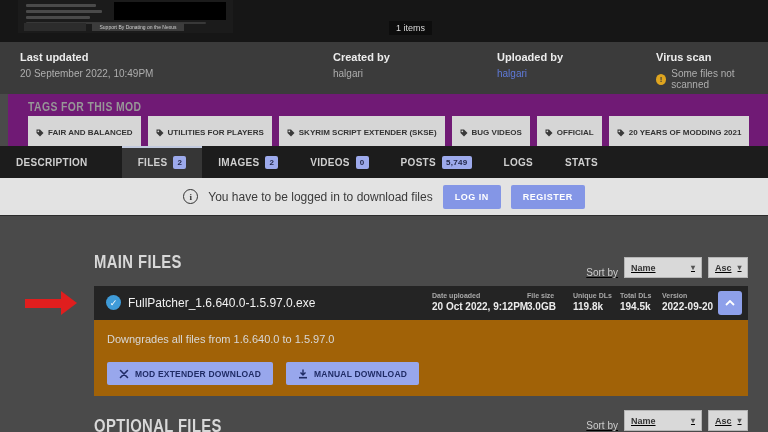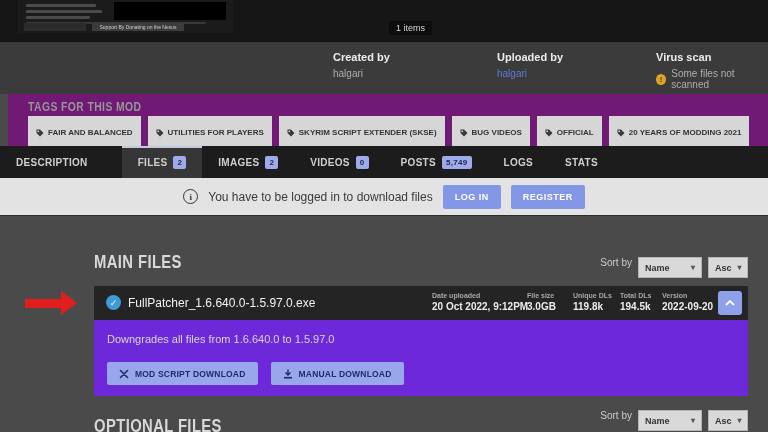--- a/index.html
+++ b/index.html
@@ -50,39 +50,39 @@
   .info-icon { width:15px; height:15px; border-radius:50%; border:1.5px solid #333; color:#333;
                font-size:9px; font-weight:bold; font-family:"Liberation Serif",serif;
                display:flex; align-items:center; justify-content:center; }
   .notice-text { font-size:12px; color:#3a3a3a; }
   .notice-btn { background:#8496e6; color:#fff; font-size:9px; font-weight:bold; letter-spacing:.5px;
                 padding:7px 12px; border-radius:2px; border:none; cursor:pointer; font-family:inherit; }
 
   
   .section-title { position:absolute; font-size:19px; font-weight:bold; color:#d8d8d8; letter-spacing:.5px;
                    transform:scaleX(.78); transform-origin:left center; white-space:nowrap; }
-  .sort-group { position:absolute; display:flex; align-items:flex-start; gap:6px; }
+  .sort-group { position:absolute; display:flex; align-items:flex-end; gap:6px;text-decoration:underline; }
   .sort-label { font-size:10px; color:#cccccc; }
   .select { height:21px; background:#d9d9d9; border:1px solid #b5b5b5; display:flex; align-items:center;
             justify-content:space-between; font-size:9px; font-weight:bold; color:#333; padding:0 6px; cursor:pointer; }
   .select .caret { font-size:8px; color:#555; margin-left:6px; }
-  .select-field { width:64px; }
+  .select-field { width:78px; }
   .select-dir { width:40px; }
 
   .file-row { position:absolute; left:94px; top:286px; width:654px; height:34px; background:#242424; cursor:pointer; }
   .check-icon { position:absolute; left:12px; top:9px; width:15px; height:15px; border-radius:50%;
                 background:#3f9bd8; color:#fff; font-size:9px; display:flex; align-items:center; justify-content:center; }
   .file-name { position:absolute; left:34px; top:10px; font-size:12px; font-weight:normal; color:#f2f2f2; }
   .file-col { position:absolute; top:6px; }
   .file-col-label { font-size:7px; font-weight:bold; color:#a8a8a8; margin-bottom:2px; }
   .file-col-value { font-size:10px; font-weight:bold; color:#ececec; }
   .collapse-btn { position:absolute; right:6px; top:5px; width:24px; height:24px; background:#8ea0ea;
                   border-radius:3px; border:none; cursor:pointer; display:flex; align-items:center; justify-content:center; }
 
-  .file-panel { position:absolute; left:94px; top:320px; width:654px; height:76px; background:#6d28d9; }
+  .file-panel { position:absolute; left:94px; top:320px; width:654px; height:76px; background:#a16207; }
   .file-desc { position:absolute; left:13px; top:13px; font-size:11px; color:#d8d8d8; }
   .dl-row { position:absolute; left:13px; top:42px; display:flex; gap:13px; }
   .dl-btn { height:23px; background:#98a7ec; color:#202c66; font-size:8.5px; font-weight:bold; letter-spacing:.2px;
             padding:0 12px; border:none; border-radius:2px; display:flex; align-items:center; gap:6px;
             cursor:pointer; font-family:inherit; }
 
   
   .arrow-annot { position:absolute; left:25px; top:291px; width:52px; height:24px; }
   .arrow-shaft { position:absolute; left:0; top:8px; width:36px; height:9px; background:#e01e1e; }
   .arrow-head { position:absolute; left:36px; top:0; width:0; height:0;
@@ -100,20 +100,24 @@
       <div class="thumb-bar" style="left:8px;top:16px;width:64px;"></div>
       <div class="thumb-black"></div>
       <div class="thumb-bar" style="left:8px;top:22px;width:180px;background:#383838;height:2px;"></div>
       <div class="thumb-btn1"></div>
       <div class="thumb-btn2">Support By Donating on the Nexus</div>
     </div>
     <div class="items-chip">1 items</div>
   </div>
 
   <div class="meta-band">
+    <div class="meta-col" style="left:20px;">
+      <div class="meta-label">Last updated</div>
+      <div class="meta-value">20 September 2022, 10:49PM</div>
+    </div>
     <div class="meta-col" style="left:333px;">
       <div class="meta-label">Created by</div>
       <div class="meta-value">halgari</div>
     </div>
     <div class="meta-col" style="left:497px;">
       <div class="meta-label">Uploaded by</div>
       <div class="meta-value meta-link">halgari</div>
     </div>
     <div class="meta-col" style="left:656px;">
       <div class="meta-label">Virus scan</div>
@@ -254,21 +258,21 @@
     </button>
   </div>
 
   <div class="file-panel">
     <div class="file-desc">Downgrades all files from 1.6.640.0 to 1.5.97.0</div>
     <div class="dl-row">
       <button class="dl-btn">
         <svg width="10" height="10" viewBox="0 0 10 10">
           <path d="M1.5 1.5 L8.5 8.5 M8.5 1.5 L1.5 8.5" stroke="#202c66" stroke-width="1.6" stroke-linecap="round"></path>
         </svg>
-        <span>MOD SCRIPT DOWNLOAD</span>
+        <span>MOD EXTENDER DOWNLOAD</span>
       </button>
       <button class="dl-btn">
         <svg width="10" height="10" viewBox="0 0 10 10">
           <path d="M5 0.5 V5.5 M2.5 3.5 L5 6 7.5 3.5" fill="none" stroke="#202c66" stroke-width="1.4"></path>
           <path d="M1 8.7 H9" stroke="#202c66" stroke-width="1.6"></path>
         </svg>
         <span>MANUAL DOWNLOAD</span>
       </button>
     </div>
   </div>

